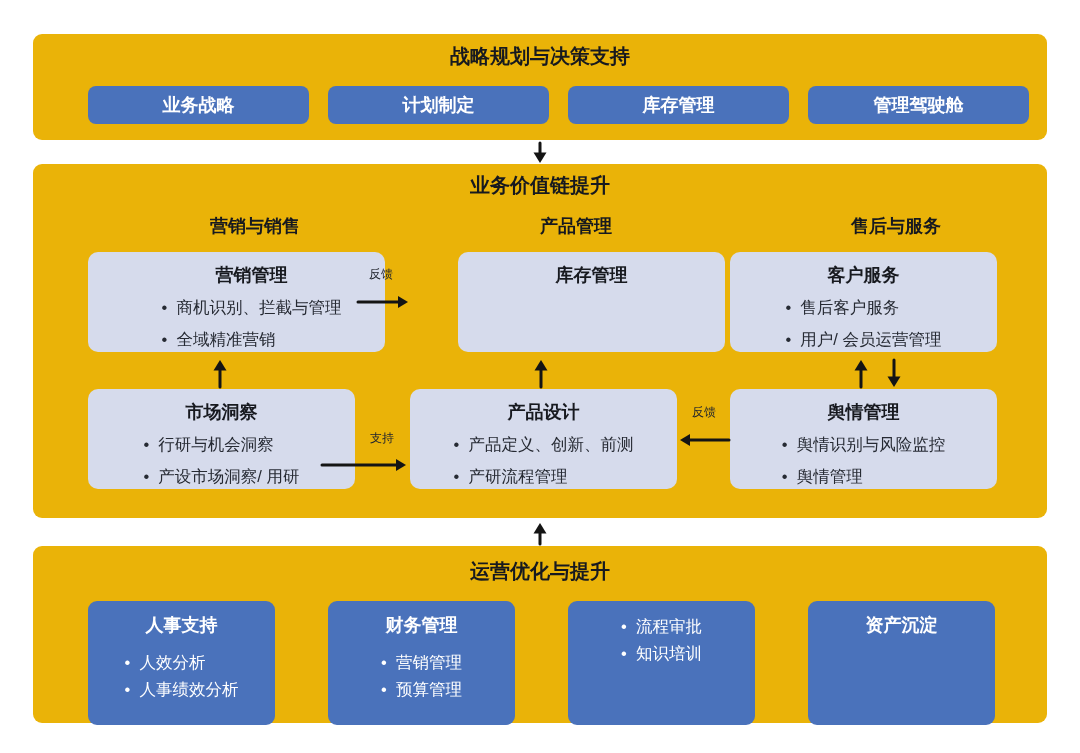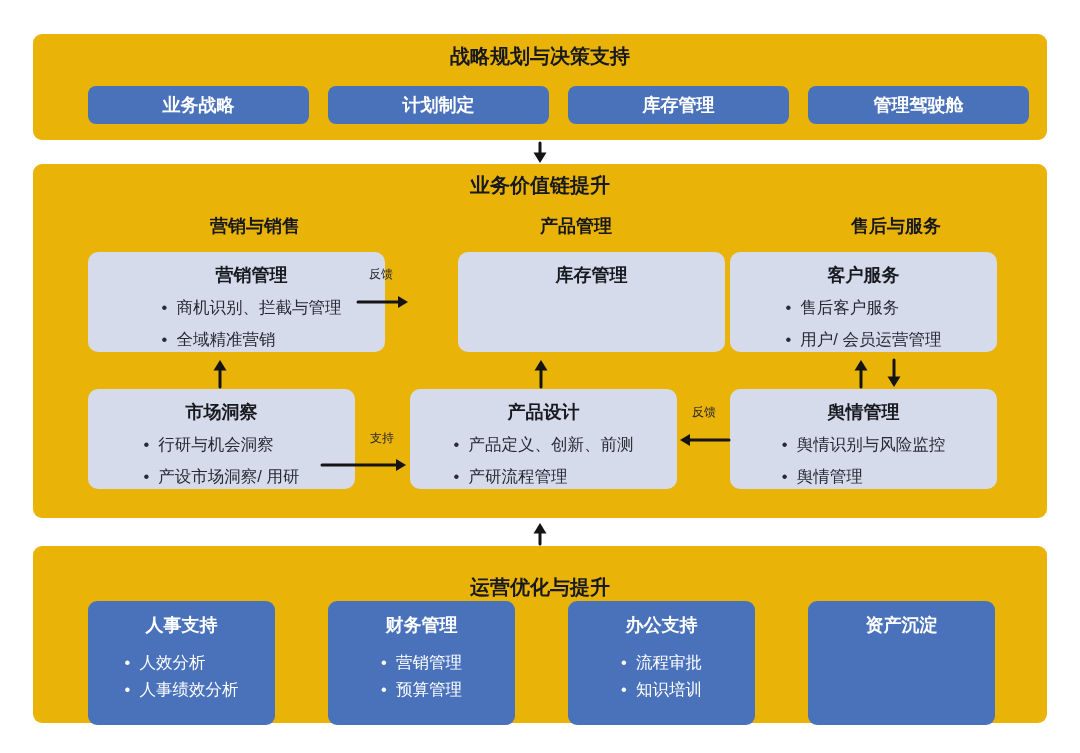--- a/index.html
+++ b/index.html
@@ -104,38 +104,37 @@
     <div class="lightbox" style="left:697px; top:225px;">
       <div class="box-title">舆情管理</div>
       <ul>
         <li>舆情识别与风险监控</li>
         <li>舆情管理</li>
       </ul>
     </div>
   </div>
 
   <div class="panel panel-bot">
-    <div class="section-title" style="top:28px;">运营优化与提升</div>
+    <div class="section-title" style="top:12px;">运营优化与提升</div>
 
     <div class="bluebox" style="left:55px;">
       <div class="box-title">人事支持</div>
       <ul>
         <li>人效分析</li>
         <li>人事绩效分析</li>
       </ul>
     </div>
     <div class="bluebox" style="left:295px;">
       <div class="box-title">财务管理</div>
       <ul>
         <li>营销管理</li>
         <li>预算管理</li>
       </ul>
     </div>
     <div class="bluebox" style="left:535px;">
-      <div class="box-title">办公支持</div>
       <ul>
         <li>流程审批</li>
         <li>知识培训</li>
       </ul>
     </div>
     <div class="bluebox" style="left:775px;">
       <div class="box-title">资产沉淀</div>
     </div>
   </div>
 

